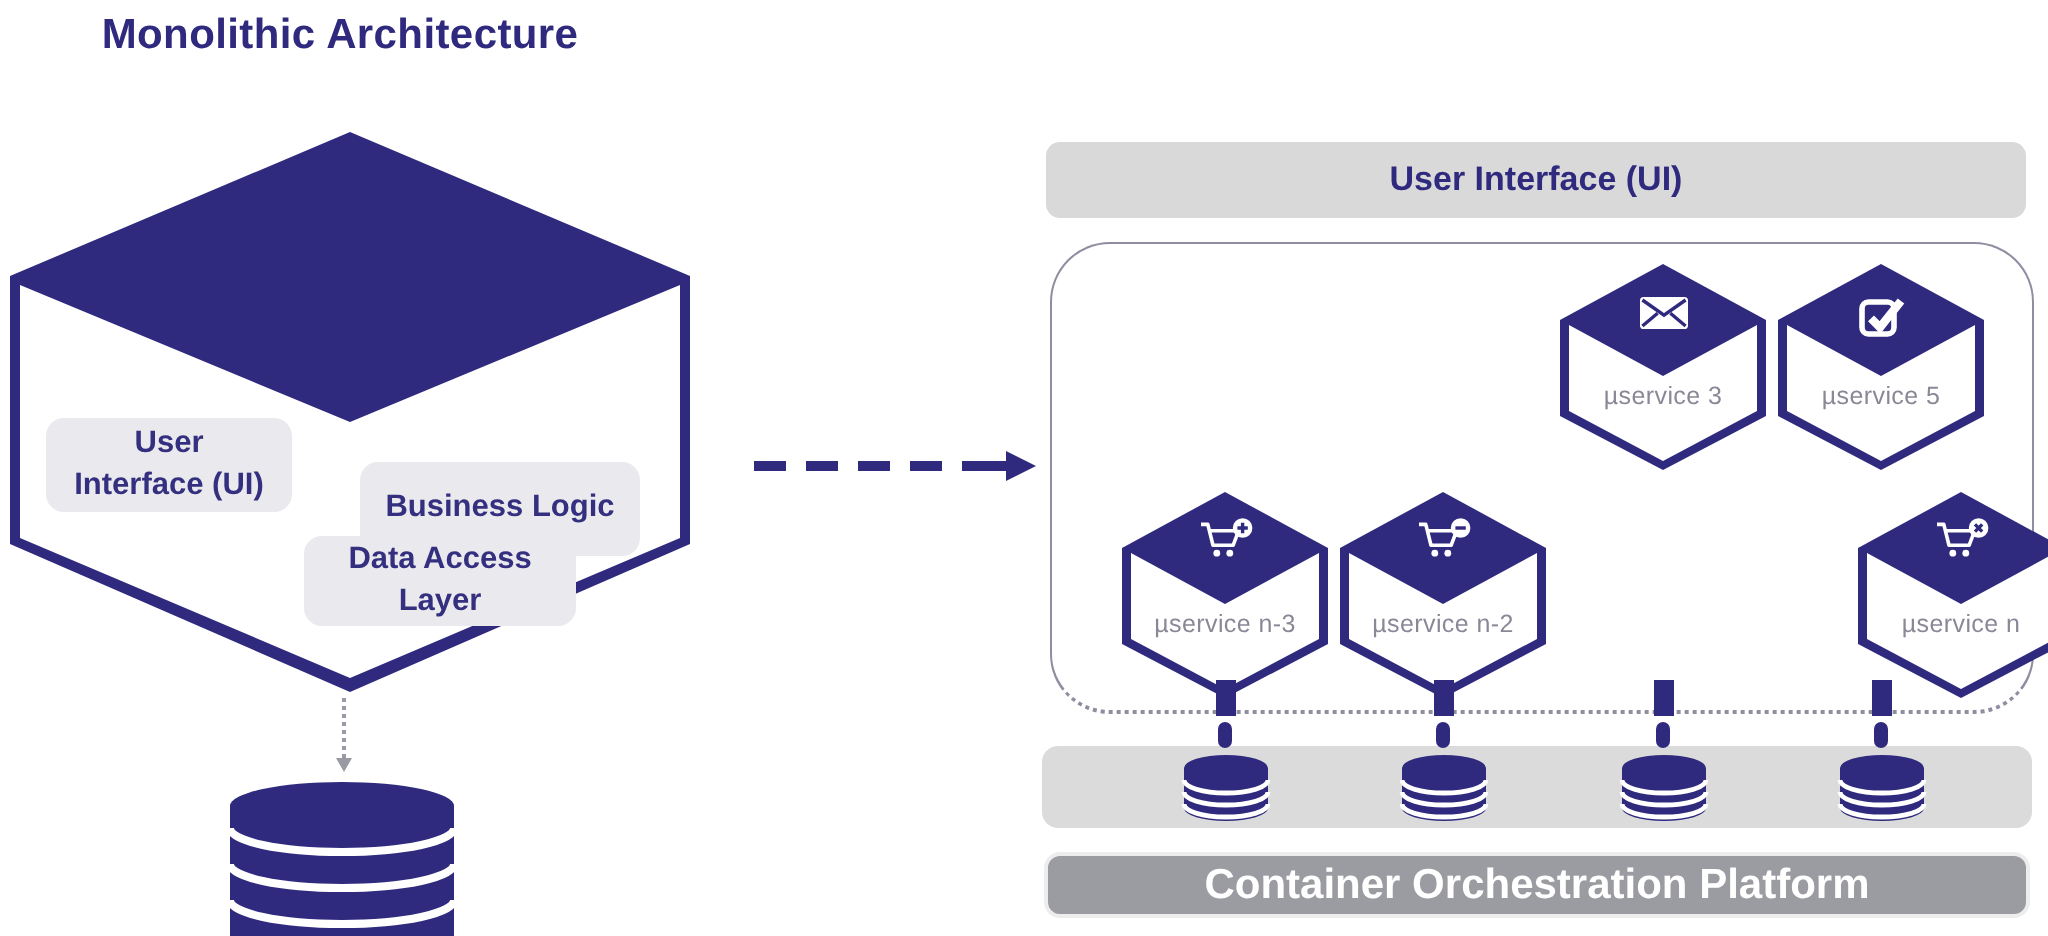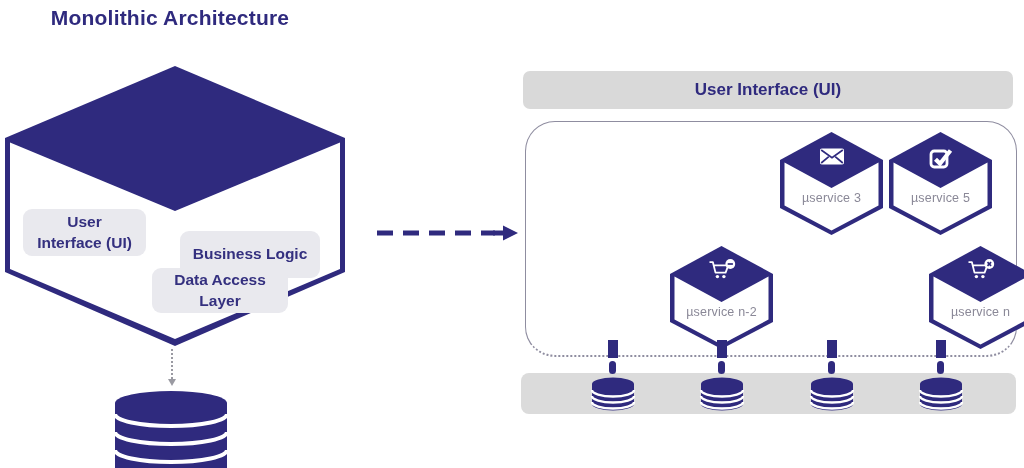--- a/index.html
+++ b/index.html
@@ -135,20 +135,36 @@
     </svg>
     <div class="hex-icon">
       <svg width="25" height="25" viewBox="0 0 25 25">
         <rect x="3" y="6" width="16" height="16" rx="3.2" fill="none" stroke="#ffffff" stroke-width="2.8"></rect>
         <path d="M7.5,14.2 L12,18.7 L22.5,5.5" fill="none" stroke="#ffffff" stroke-width="4.2"></path>
       </svg>
     </div>
     <div class="hex-label">µservice 5</div>
   </div>
 
+  <div class="hex" style="left:561px;top:246px">
+    <svg class="hex-shape" width="103" height="103" viewBox="0 0 103 103">
+      <polygon points="51.5,0 103,28 103,76 51.5,103 0,76 0,28" fill="#2f2a7e"></polygon>
+      <path d="M4.5,30.5 L51.5,56 L98.5,30.5 L98.5,73.5 L51.5,98.5 L4.5,73.5 Z" fill="#ffffff"></path>
+    </svg>
+    <div class="hex-icon">
+      <svg width="28" height="23" viewBox="0 0 28 23">
+        <path d="M1.5,3.2 H4.9 L7.5,13.6 H17.6 L20.3,6.4 H6" fill="none" stroke="#ffffff" stroke-width="1.8" stroke-linejoin="round"></path>
+        <circle cx="9.4" cy="17.6" r="1.7" fill="#ffffff"></circle>
+        <circle cx="15.9" cy="17.6" r="1.7" fill="#ffffff"></circle>
+        <circle cx="22.3" cy="5" r="4.9" fill="#ffffff"></circle>
+        <path d="M22.3,2.4 V7.6 M19.7,5 H24.9" stroke="#2f2a7e" stroke-width="1.7"></path>
+      </svg>
+    </div>
+    <div class="hex-label">µservice n-3</div>
+  </div>
 
   <div class="hex" style="left:670px;top:246px">
     <svg class="hex-shape" width="103" height="103" viewBox="0 0 103 103">
       <polygon points="51.5,0 103,28 103,76 51.5,103 0,76 0,28" fill="#2f2a7e"></polygon>
       <path d="M4.5,30.5 L51.5,56 L98.5,30.5 L98.5,73.5 L51.5,98.5 L4.5,73.5 Z" fill="#ffffff"></path>
     </svg>
     <div class="hex-icon">
       <svg width="28" height="23" viewBox="0 0 28 23">
         <path d="M1.5,3.2 H4.9 L7.5,13.6 H17.6 L20.3,6.4 H6" fill="none" stroke="#ffffff" stroke-width="1.8" stroke-linejoin="round"></path>
         <circle cx="9.4" cy="17.6" r="1.7" fill="#ffffff"></circle>
@@ -208,14 +224,17 @@
     <path d="M2,20 A21,6.5 0 0 0 44,20" fill="none" stroke="#ffffff" stroke-width="2.4"></path>
     <path d="M2,26 A21,6.5 0 0 0 44,26" fill="none" stroke="#ffffff" stroke-width="2.4"></path>
   </svg>
   <svg class="ms-db" style="left:918px" width="46" height="36" viewBox="0 0 46 36">
     <path d="M2,8 A21,6.5 0 0 1 44,8 L44,28 A21,6.5 0 0 1 2,28 Z" fill="#2f2a7e"></path>
     <path d="M2,14 A21,6.5 0 0 0 44,14" fill="none" stroke="#ffffff" stroke-width="2.4"></path>
     <path d="M2,20 A21,6.5 0 0 0 44,20" fill="none" stroke="#ffffff" stroke-width="2.4"></path>
     <path d="M2,26 A21,6.5 0 0 0 44,26" fill="none" stroke="#ffffff" stroke-width="2.4"></path>
   </svg>
 
+  <div class="cop-bar">
+    <span>Container Orchestration Platform</span>
+  </div>
 
 </div>
 
 </body></html>

